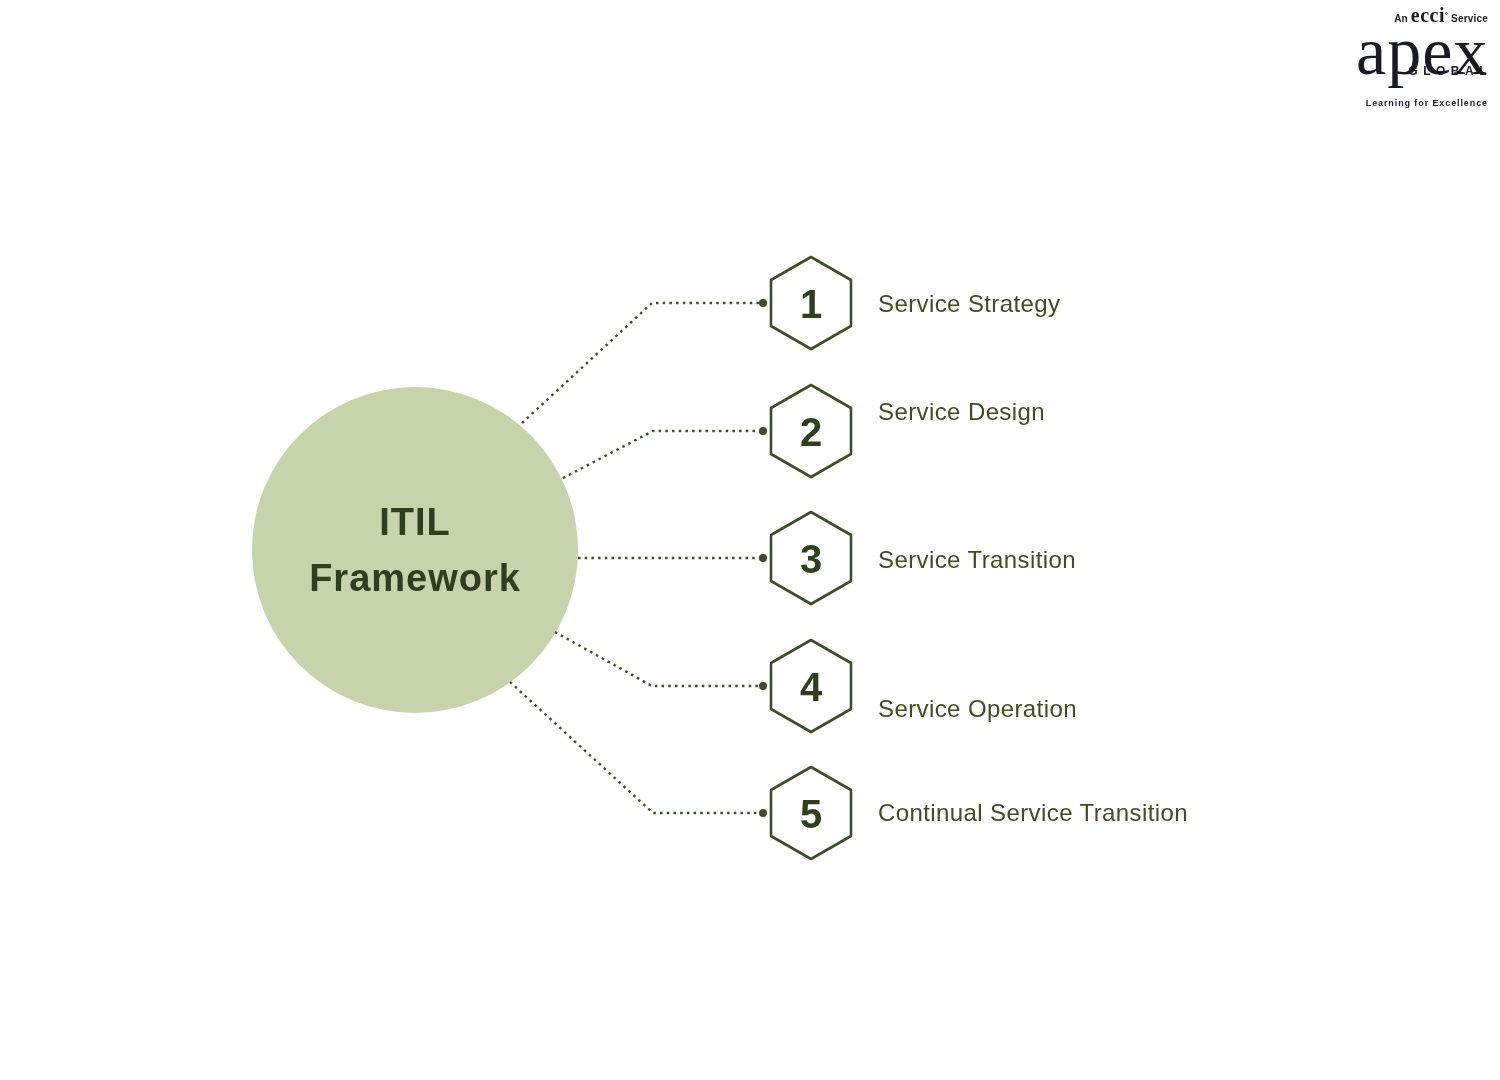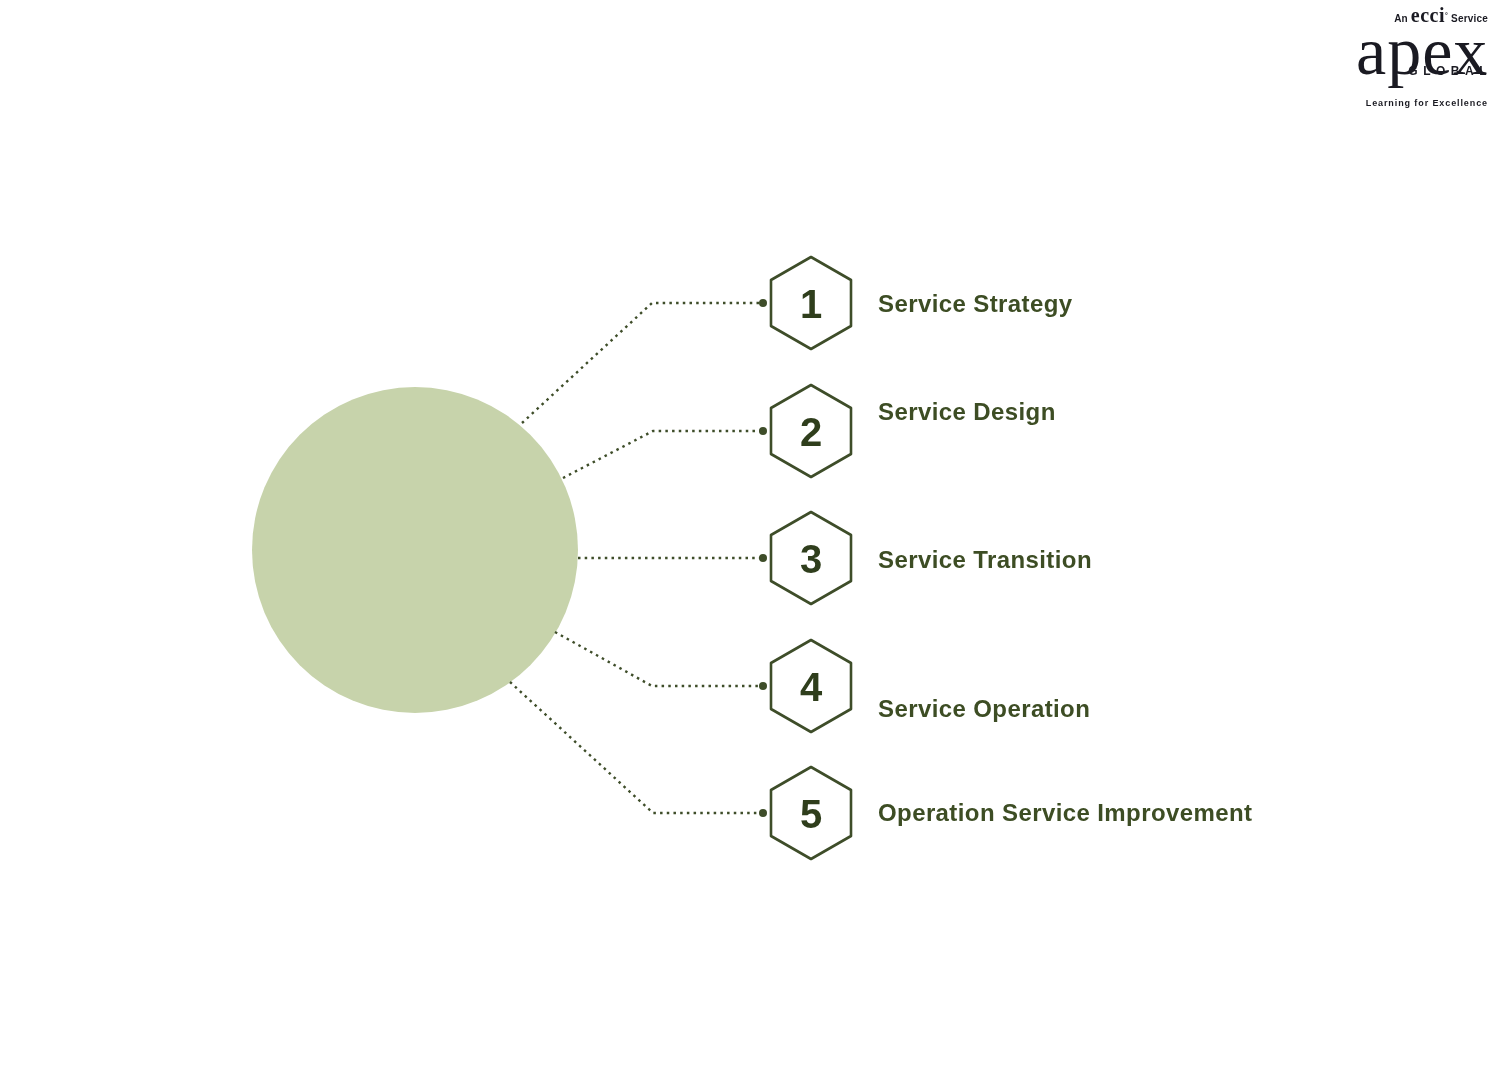--- a/index.html
+++ b/index.html
@@ -48,21 +48,21 @@
   .hex-number.n2 { top: 432px; }
   .hex-number.n3 { top: 559px; }
   .hex-number.n4 { top: 687px; }
   .hex-number.n5 { top: 814px; }
   
   .item-label {
     position: absolute;
     left: 878px;
     transform: translateY(-50%);
     color: #3d4d24;
-    font-weight: bold;
+    font-weight: normal;
     font-size: 24px;
     letter-spacing: 0.4px;
     white-space: nowrap;
   }
   .item-label.l1 { top: 304px; }
   .item-label.l2 { top: 412px; }
   .item-label.l3 { top: 560px; }
   .item-label.l4 { top: 709px; }
   .item-label.l5 { top: 813px; }
   
@@ -141,32 +141,36 @@
 
     <g fill="#ffffff" stroke="#3e4d29" stroke-width="2.6" stroke-linejoin="round">
       <polygon points="811,257 851,280 851,326 811,349 771,326 771,280"></polygon>
       <polygon points="811,385 851,408 851,454 811,477 771,454 771,408"></polygon>
       <polygon points="811,512 851,535 851,581 811,604 771,581 771,535"></polygon>
       <polygon points="811,640 851,663 851,709 811,732 771,709 771,663"></polygon>
       <polygon points="811,767 851,790 851,836 811,859 771,836 771,790"></polygon>
     </g>
   </svg>
 
+  <div class="circle-title">
+    <div>ITIL</div>
+    <div>Framework</div>
+  </div>
 
   <div class="hex-number n1">1</div>
   <div class="hex-number n2">2</div>
   <div class="hex-number n3">3</div>
   <div class="hex-number n4">4</div>
   <div class="hex-number n5">5</div>
 
   <div class="item-label l1">Service Strategy</div>
   <div class="item-label l2">Service Design</div>
   <div class="item-label l3">Service Transition</div>
   <div class="item-label l4">Service Operation</div>
-  <div class="item-label l5">Operation Service Improvement</div>
+  <div class="item-label l5">Continual Service Transition</div>
 
   <div class="logo">
     <div class="logo-venture">
       <span>An </span><span class="ecci">ecci</span><sup>°</sup><span> Service</span>
     </div>
     <div class="logo-brand">apex</div>
     <div class="logo-global">GLOBAL</div>
     <div class="logo-tagline">Learning for Excellence</div>
   </div>
 

